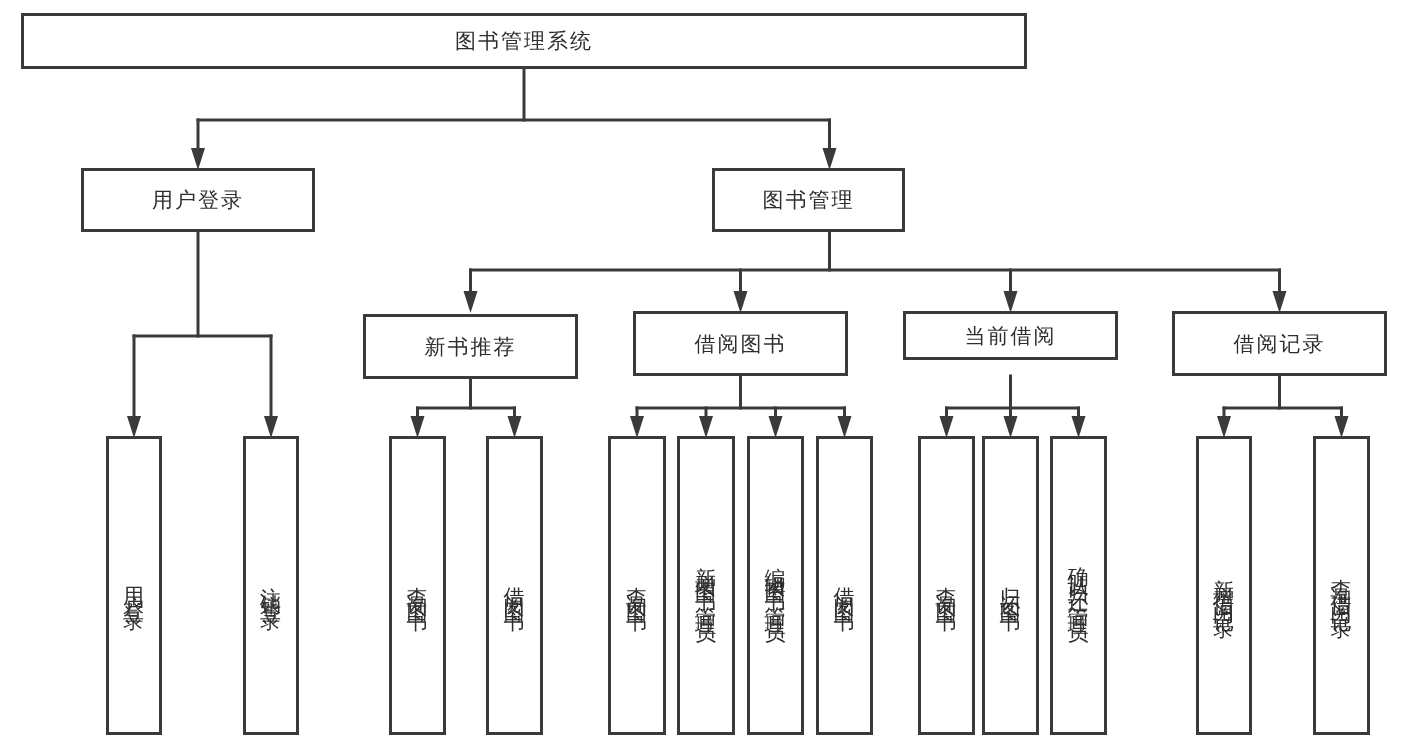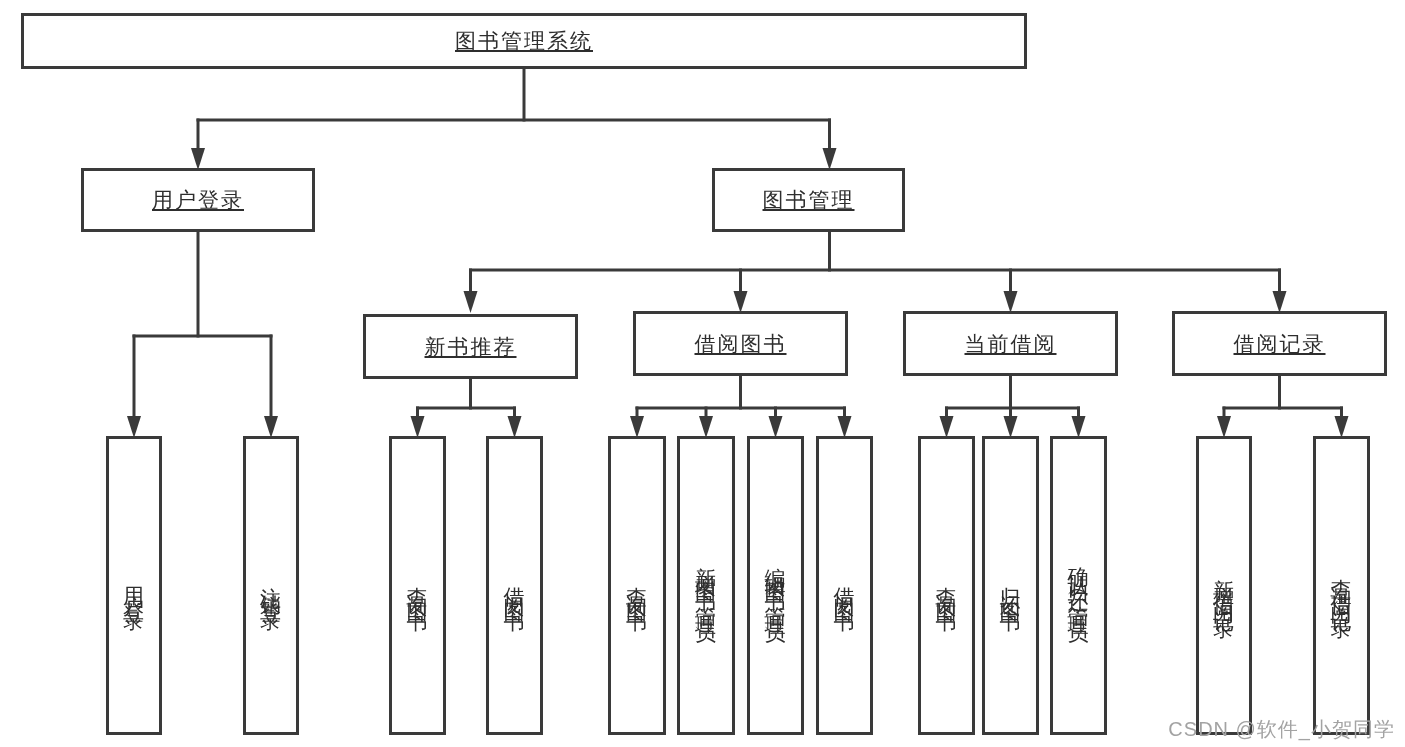--- a/index.html
+++ b/index.html
@@ -29,21 +29,20 @@
     background: #ffffff;
     display: flex;
     align-items: center;
     justify-content: center;
     color: #2e2e2e;
   }
   .node.h .label {
     font-size: 21px;
     letter-spacing: 2px;
     white-space: nowrap;
-    text-decoration: underline;
   }
   .node.v .label {
     writing-mode: vertical-rl;
     text-orientation: mixed;
     font-size: 21px;
     line-height: 1;
     letter-spacing: 8px;
     white-space: nowrap;
   }
   .watermark {
@@ -124,21 +123,21 @@
       </div>
       <div class="node h" style="left: 712px; top: 168px; width: 193px; height: 64px; border-color: rgb(58, 58, 58);">
         <span class="label">图书管理</span>
       </div>
       <div class="node h" style="left: 363px; top: 314px; width: 215px; height: 65px; border-color: rgb(58, 58, 58);">
         <span class="label">新书推荐</span>
       </div>
       <div class="node h" style="left: 633px; top: 311px; width: 215px; height: 65px; border-color: rgb(58, 58, 58);">
         <span class="label">借阅图书</span>
       </div>
-      <div class="node h" style="left: 903px; top: 311px; width: 215px; height: 65px; border-color: rgb(58, 58, 58);">
+      <div class="node h" style="left: 903px; top: 311px; width: 215px; height: 49px; border-color: rgb(58, 58, 58);">
         <span class="label">当前借阅</span>
       </div>
       <div class="node h" style="left: 1172px; top: 311px; width: 215px; height: 65px; border-color: rgb(58, 58, 58);">
         <span class="label">借阅记录</span>
       </div>
       <div class="node v" style="left: 106px; top: 436px; width: 56px; height: 299px; border-color: rgb(58, 58, 58);">
         <span class="label">用户登录</span>
       </div>
       <div class="node v" style="left: 243px; top: 436px; width: 56px; height: 299px; border-color: rgb(58, 58, 58);">
         <span class="label">注销登录</span>
@@ -170,14 +169,13 @@
       <div class="node v" style="left: 1050px; top: 436px; width: 57px; height: 299px; border-color: rgb(58, 58, 58);">
         <span class="label">确认归还（管理员）</span>
       </div>
       <div class="node v" style="left: 1196px; top: 436px; width: 56px; height: 299px; border-color: rgb(58, 58, 58);">
         <span class="label">新增借阅记录</span>
       </div>
       <div class="node v" style="left: 1313px; top: 436px; width: 57px; height: 299px; border-color: rgb(58, 58, 58);">
         <span class="label">查询借阅记录</span>
       </div>
     </div>
-  <div class="watermark">CSDN @软件_小贺同学</div>
 </div>
 
 </body></html>

